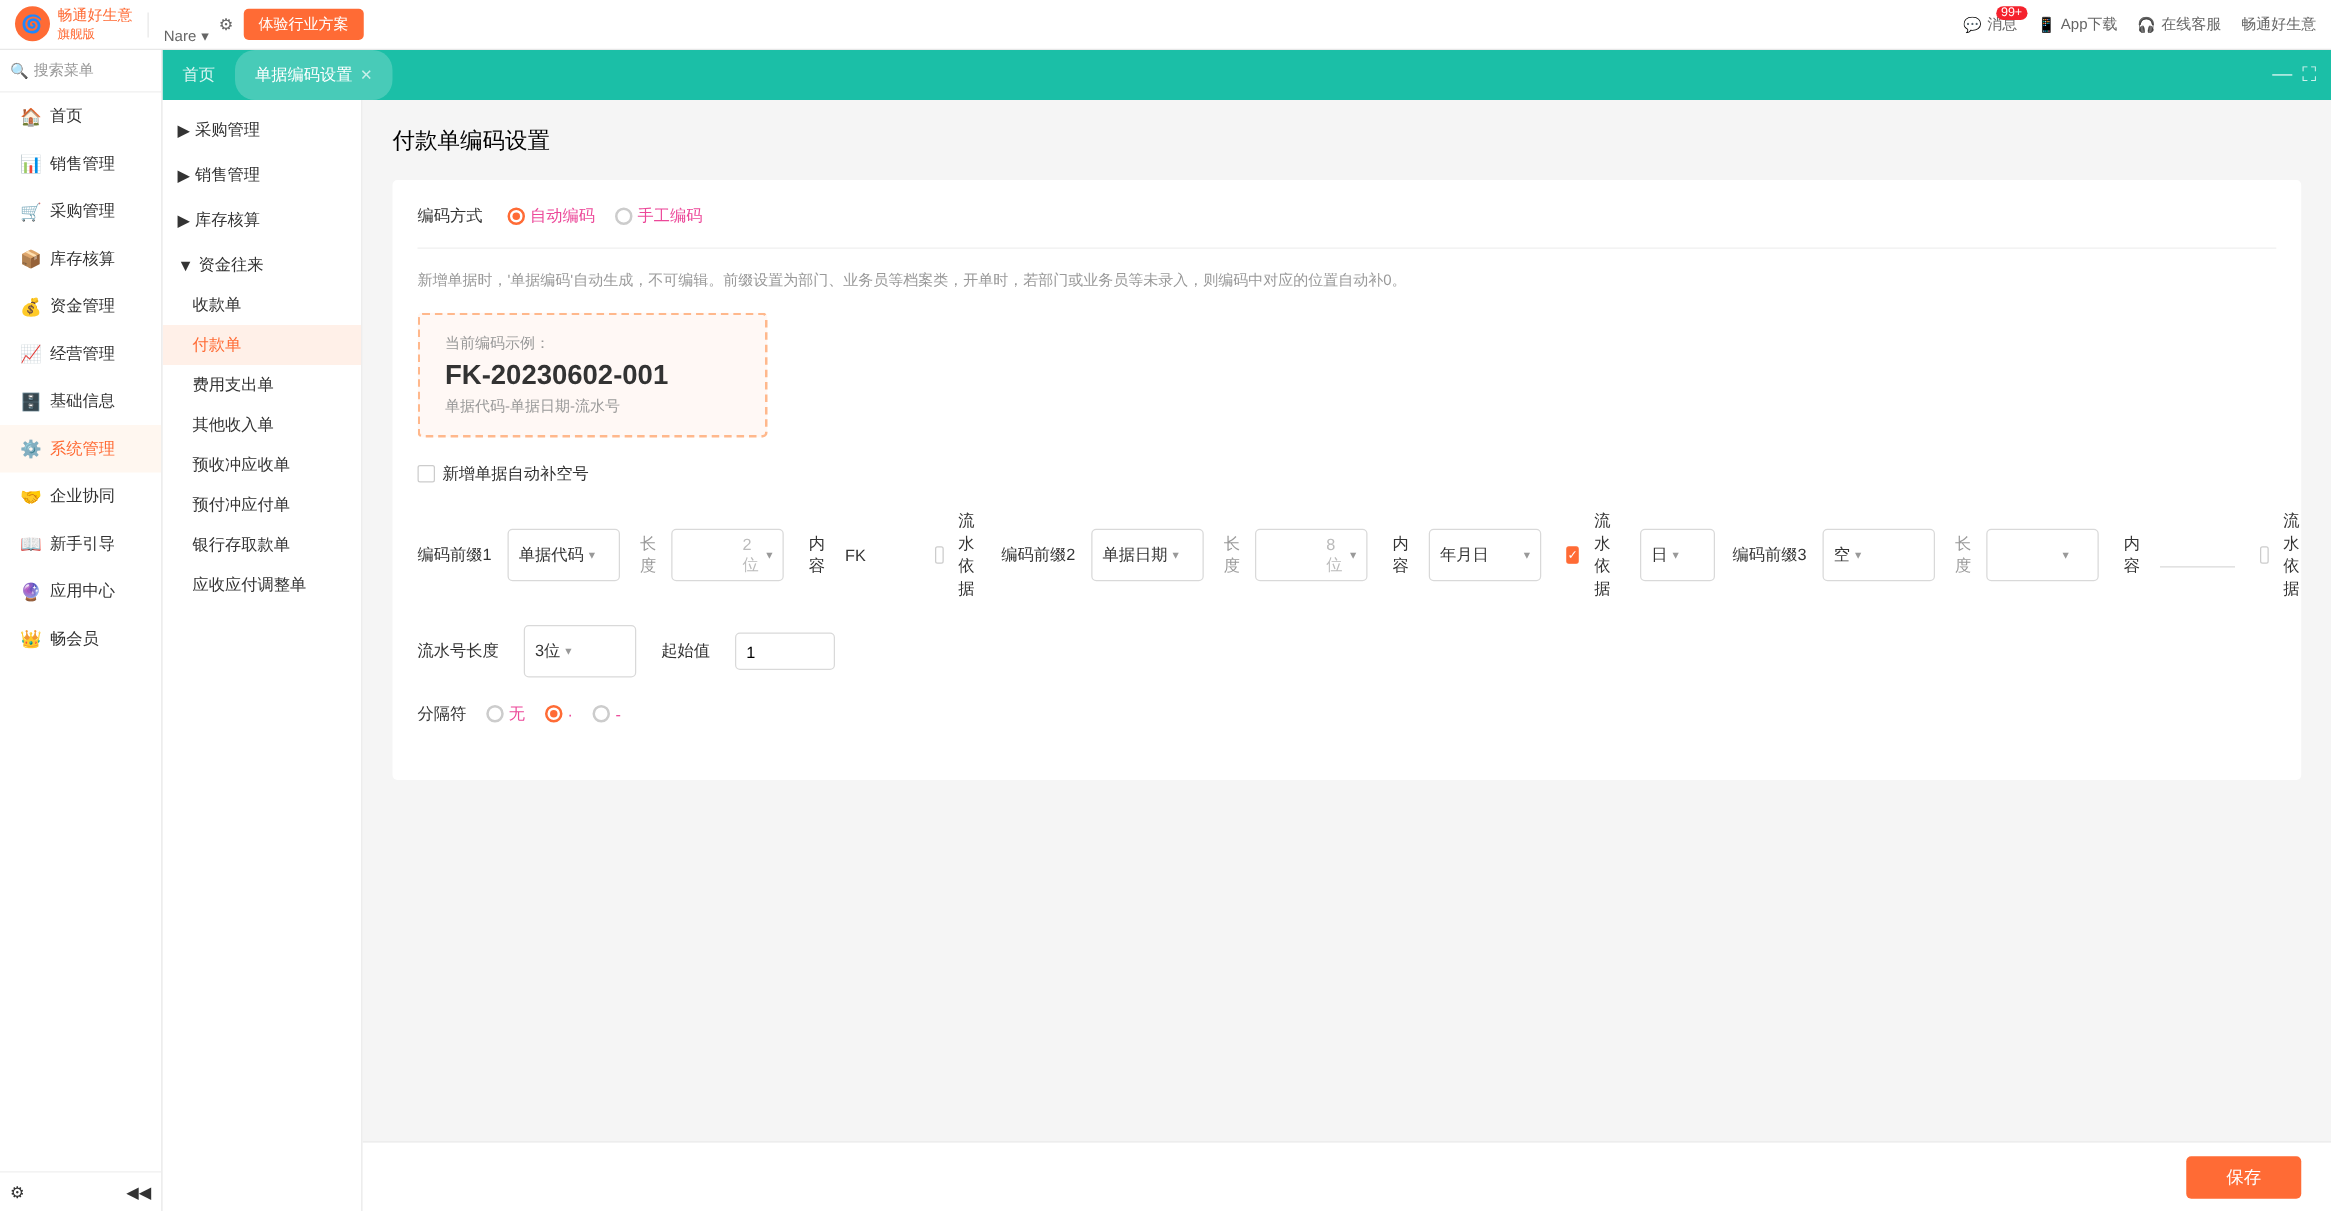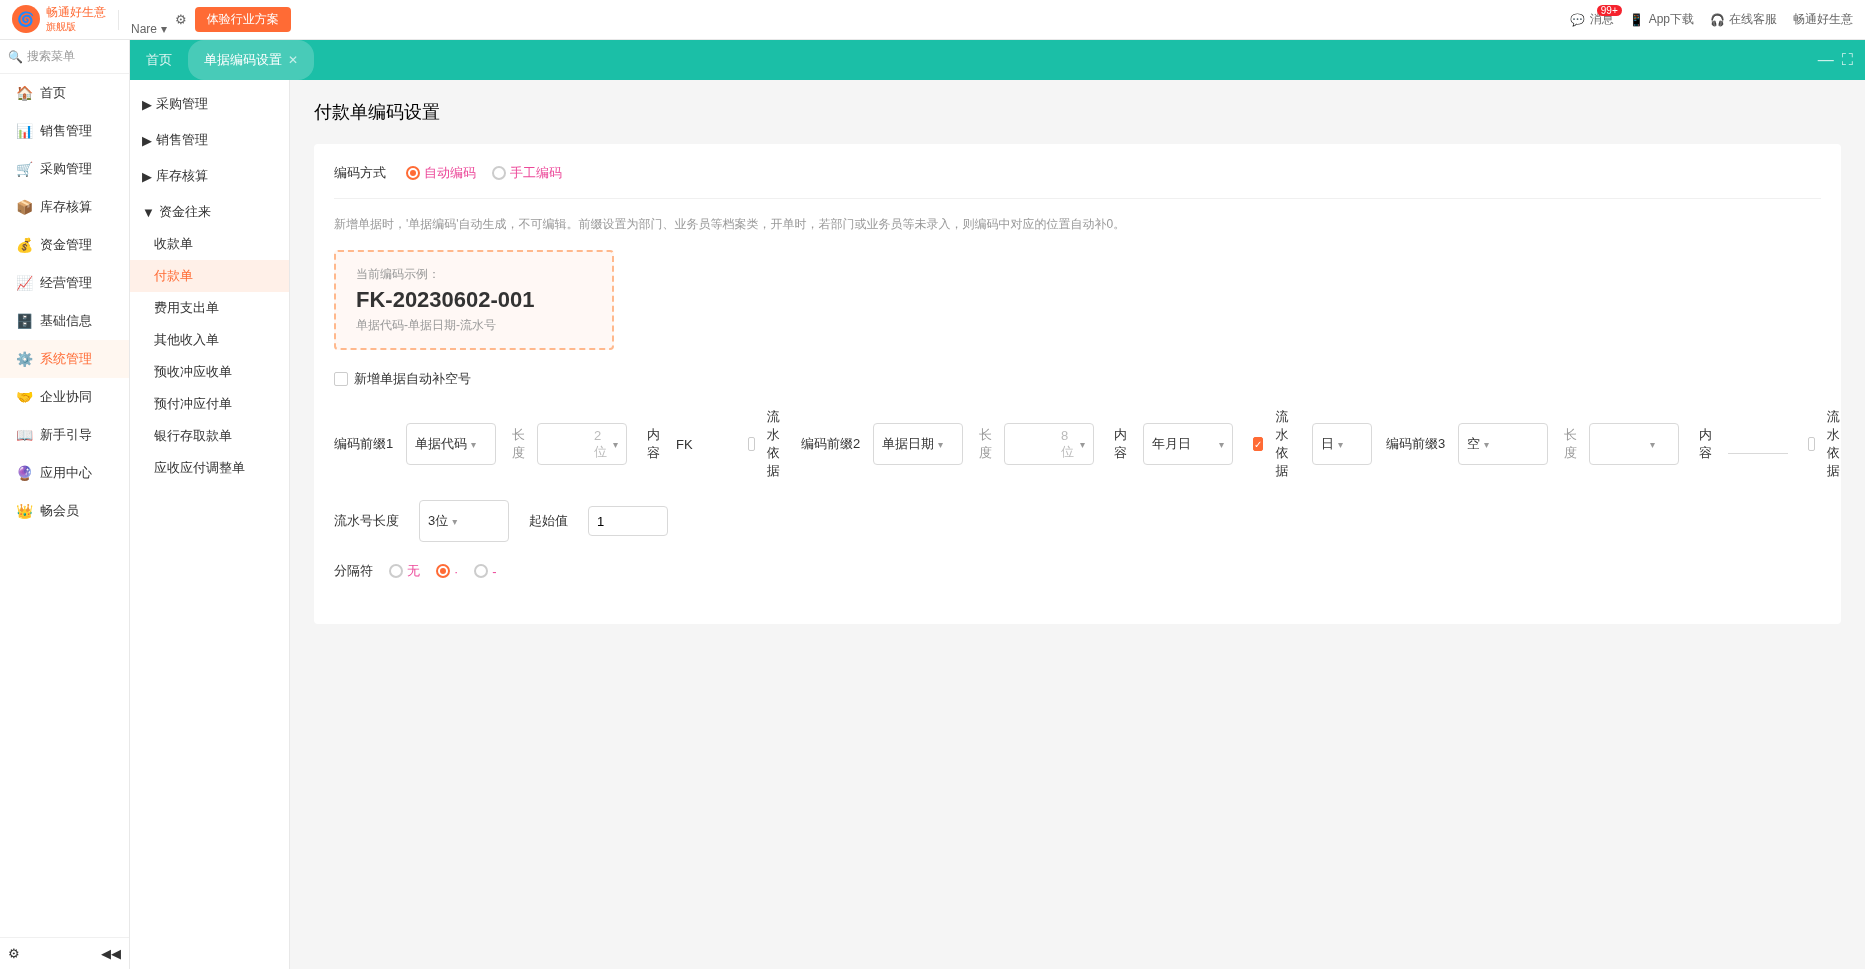--- a/index.html
+++ b/index.html
@@ -473,17 +473,20 @@
               </label>
               <label class="radio-option">
                 <span class="radio-circle"></span>
                 <span>-</span>
               </label>
             </div>
 
           </div>
         </div>
 
+        <div class="bottom-bar">
+          <button class="save-btn">保存</button>
+        </div>
       </div>
 
     </div>
   </div>
 </div>
 
 </body></html>

